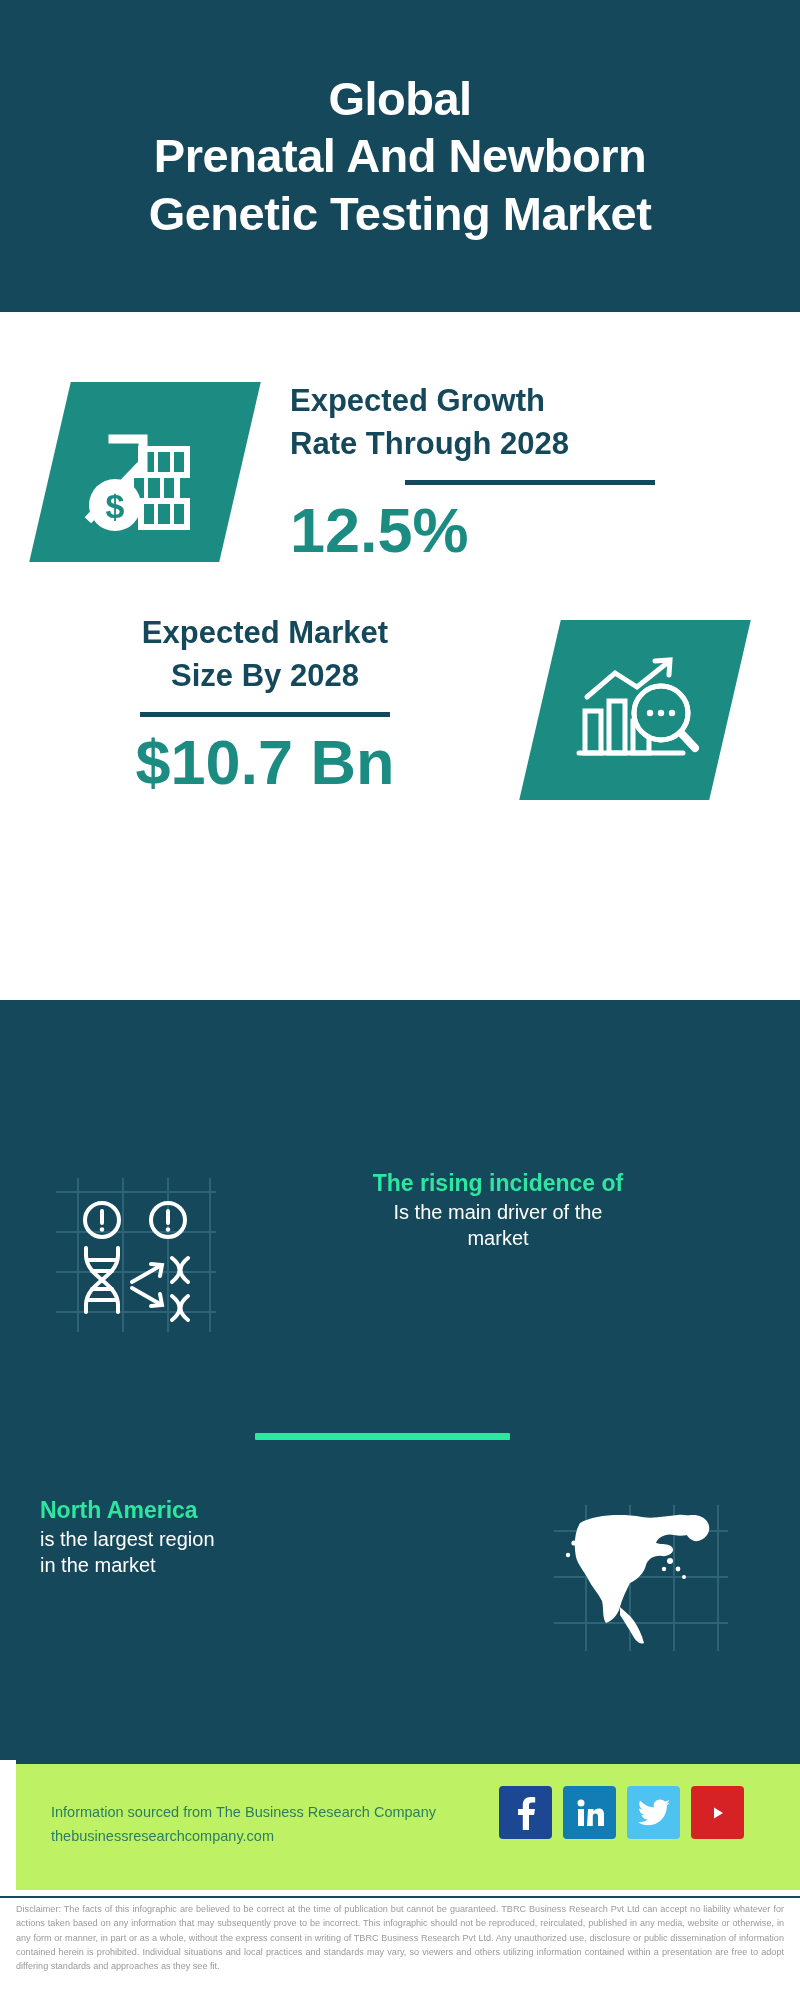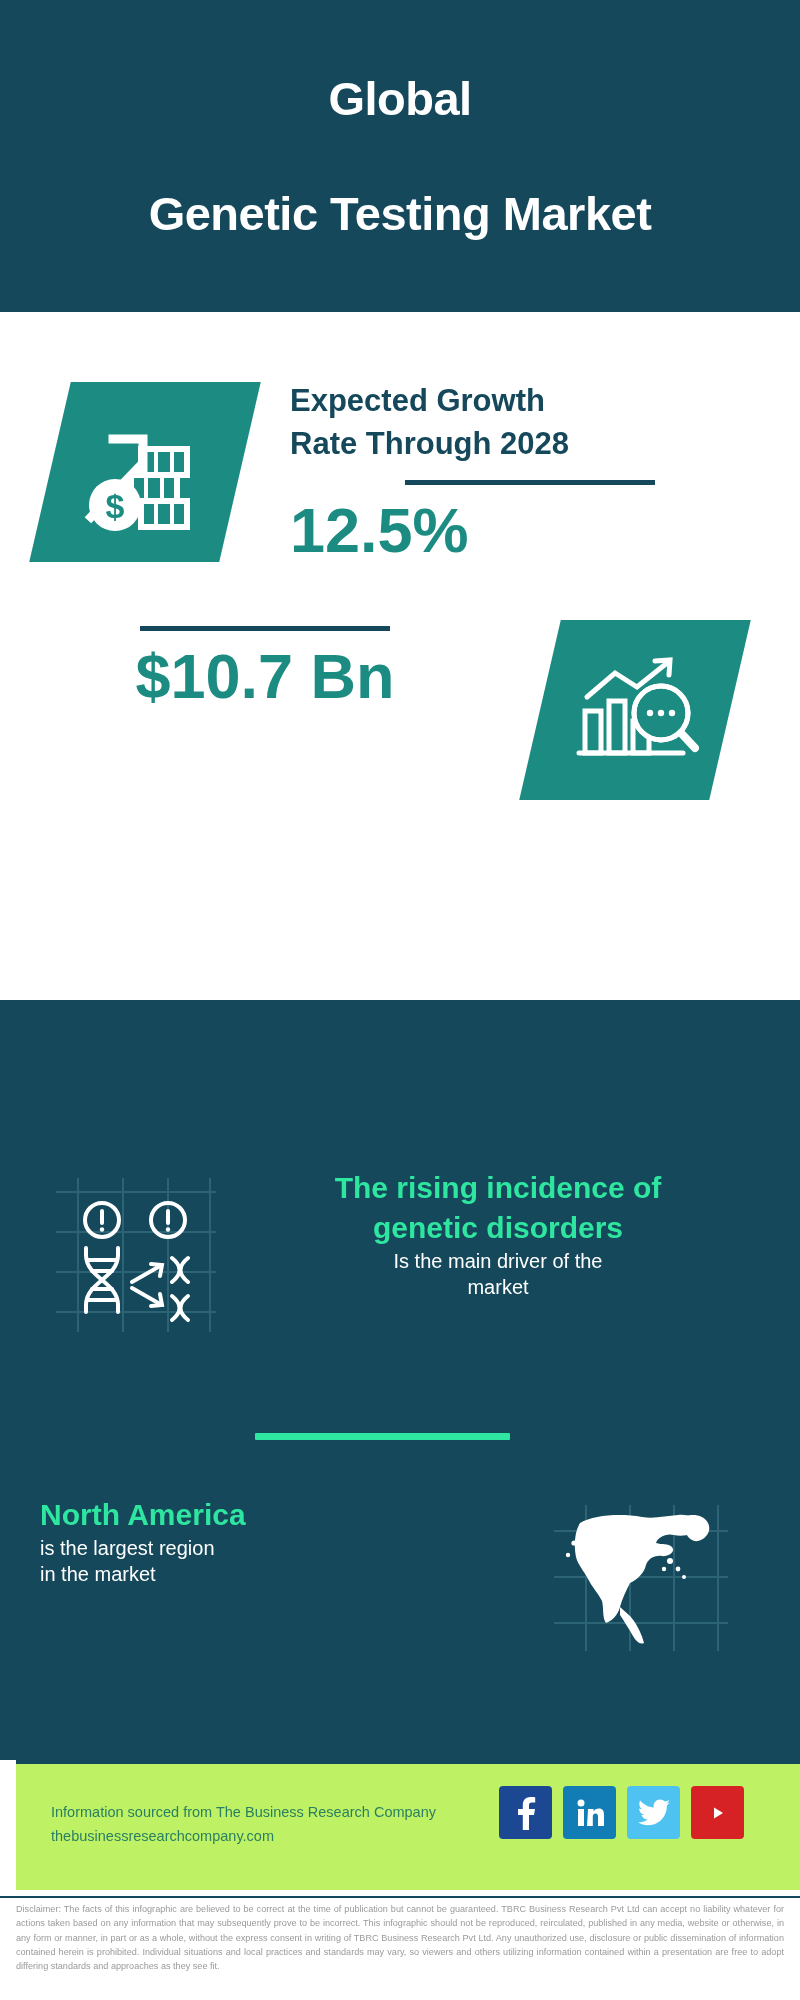--- a/index.html
+++ b/index.html
@@ -83,21 +83,21 @@
   .driver-row {
     position:absolute; left:0; top:1160px; width:800px; height:200px;
   }
   .icon-dna {
     position:absolute; left:48px; top:10px; width:170px; height:170px;
   }
   .driver-text {
     position:absolute; left:228px; top:8px; width:540px; text-align:center;
   }
   .hl-mint {
-    color:#2fe6a0; font-size:30px; font-weight:bold; line-height:1.33;
+    color:#2fe6a0; font-size:23px; font-weight:bold; line-height:1.33;
   }
   .txt-white {
     color:#ffffff; font-size:20px; font-weight:normal; line-height:1.33;
   }
   .rule-mint {
     position:absolute; left:255px; top:1433px; width:255px; height:7px;
     background:#2fe6a0; border-radius:1px;
   }
 
   
@@ -143,21 +143,21 @@
   }
 </style>
 </head>
 <body>
 
 <div class="page">
 
   <div class="header">
     <h1>
       <span>Global</span><br>
-      <br>
+      <span>Prenatal And Newborn</span><br>
       <span>Genetic Testing Market</span>
     </h1>
   </div>
 
   <div class="sec-growth">
     <div class="para-green icon-growth-box"></div>
     <div class="icon-growth-inner">
       <svg width="132" height="118" viewBox="0 0 132 118" fill="none">
 
         <path d="M12 104 L60 54" stroke="#fff" stroke-width="9" stroke-linecap="square"></path>
@@ -183,20 +183,24 @@
         <span>Expected Growth</span><br>
         <span>Rate Through 2028</span>
       </div>
       <div class="rule-dark"></div>
       <div class="value-teal">12.5%</div>
     </div>
   </div>
 
   <div class="sec-size">
     <div class="size-text">
+      <div class="label-dark">
+        <span>Expected Market</span><br>
+        <span>Size By 2028</span>
+      </div>
       <div class="rule-dark"></div>
       <div class="value-teal">$10.7 Bn</div>
     </div>
 
     <div class="para-green" style="left:540px; top:38px; width:190px; height:180px;"></div>
     <div class="icon-size-inner">
       <svg width="128" height="118" viewBox="0 0 128 118" fill="none" stroke="#fff" stroke-width="5">
 
         <path d="M16 46 L44 22 L66 36 L96 12" fill="none" stroke-linecap="round"></path>
         <path d="M84 10 L99 9 L98 24" fill="none" stroke-linecap="round"></path>
@@ -263,21 +267,20 @@
           <path d="M124 88 C134 96, 134 104, 124 112"></path>
           <path d="M140 88 C130 96, 130 104, 140 112"></path>
           <path d="M124 126 C134 134, 134 142, 124 150"></path>
           <path d="M140 126 C130 134, 130 142, 140 150"></path>
         </g>
       </svg>
     </div>
     <div class="driver-text">
       <div class="hl-mint">
         <span>The rising incidence of</span><br>
-        <span>genetic disorders</span>
       </div>
       <div class="txt-white">
         <span>Is the main driver of the</span><br>
         <span>market</span>
       </div>
     </div>
   </div>
 
   <div class="rule-mint"></div>
 

